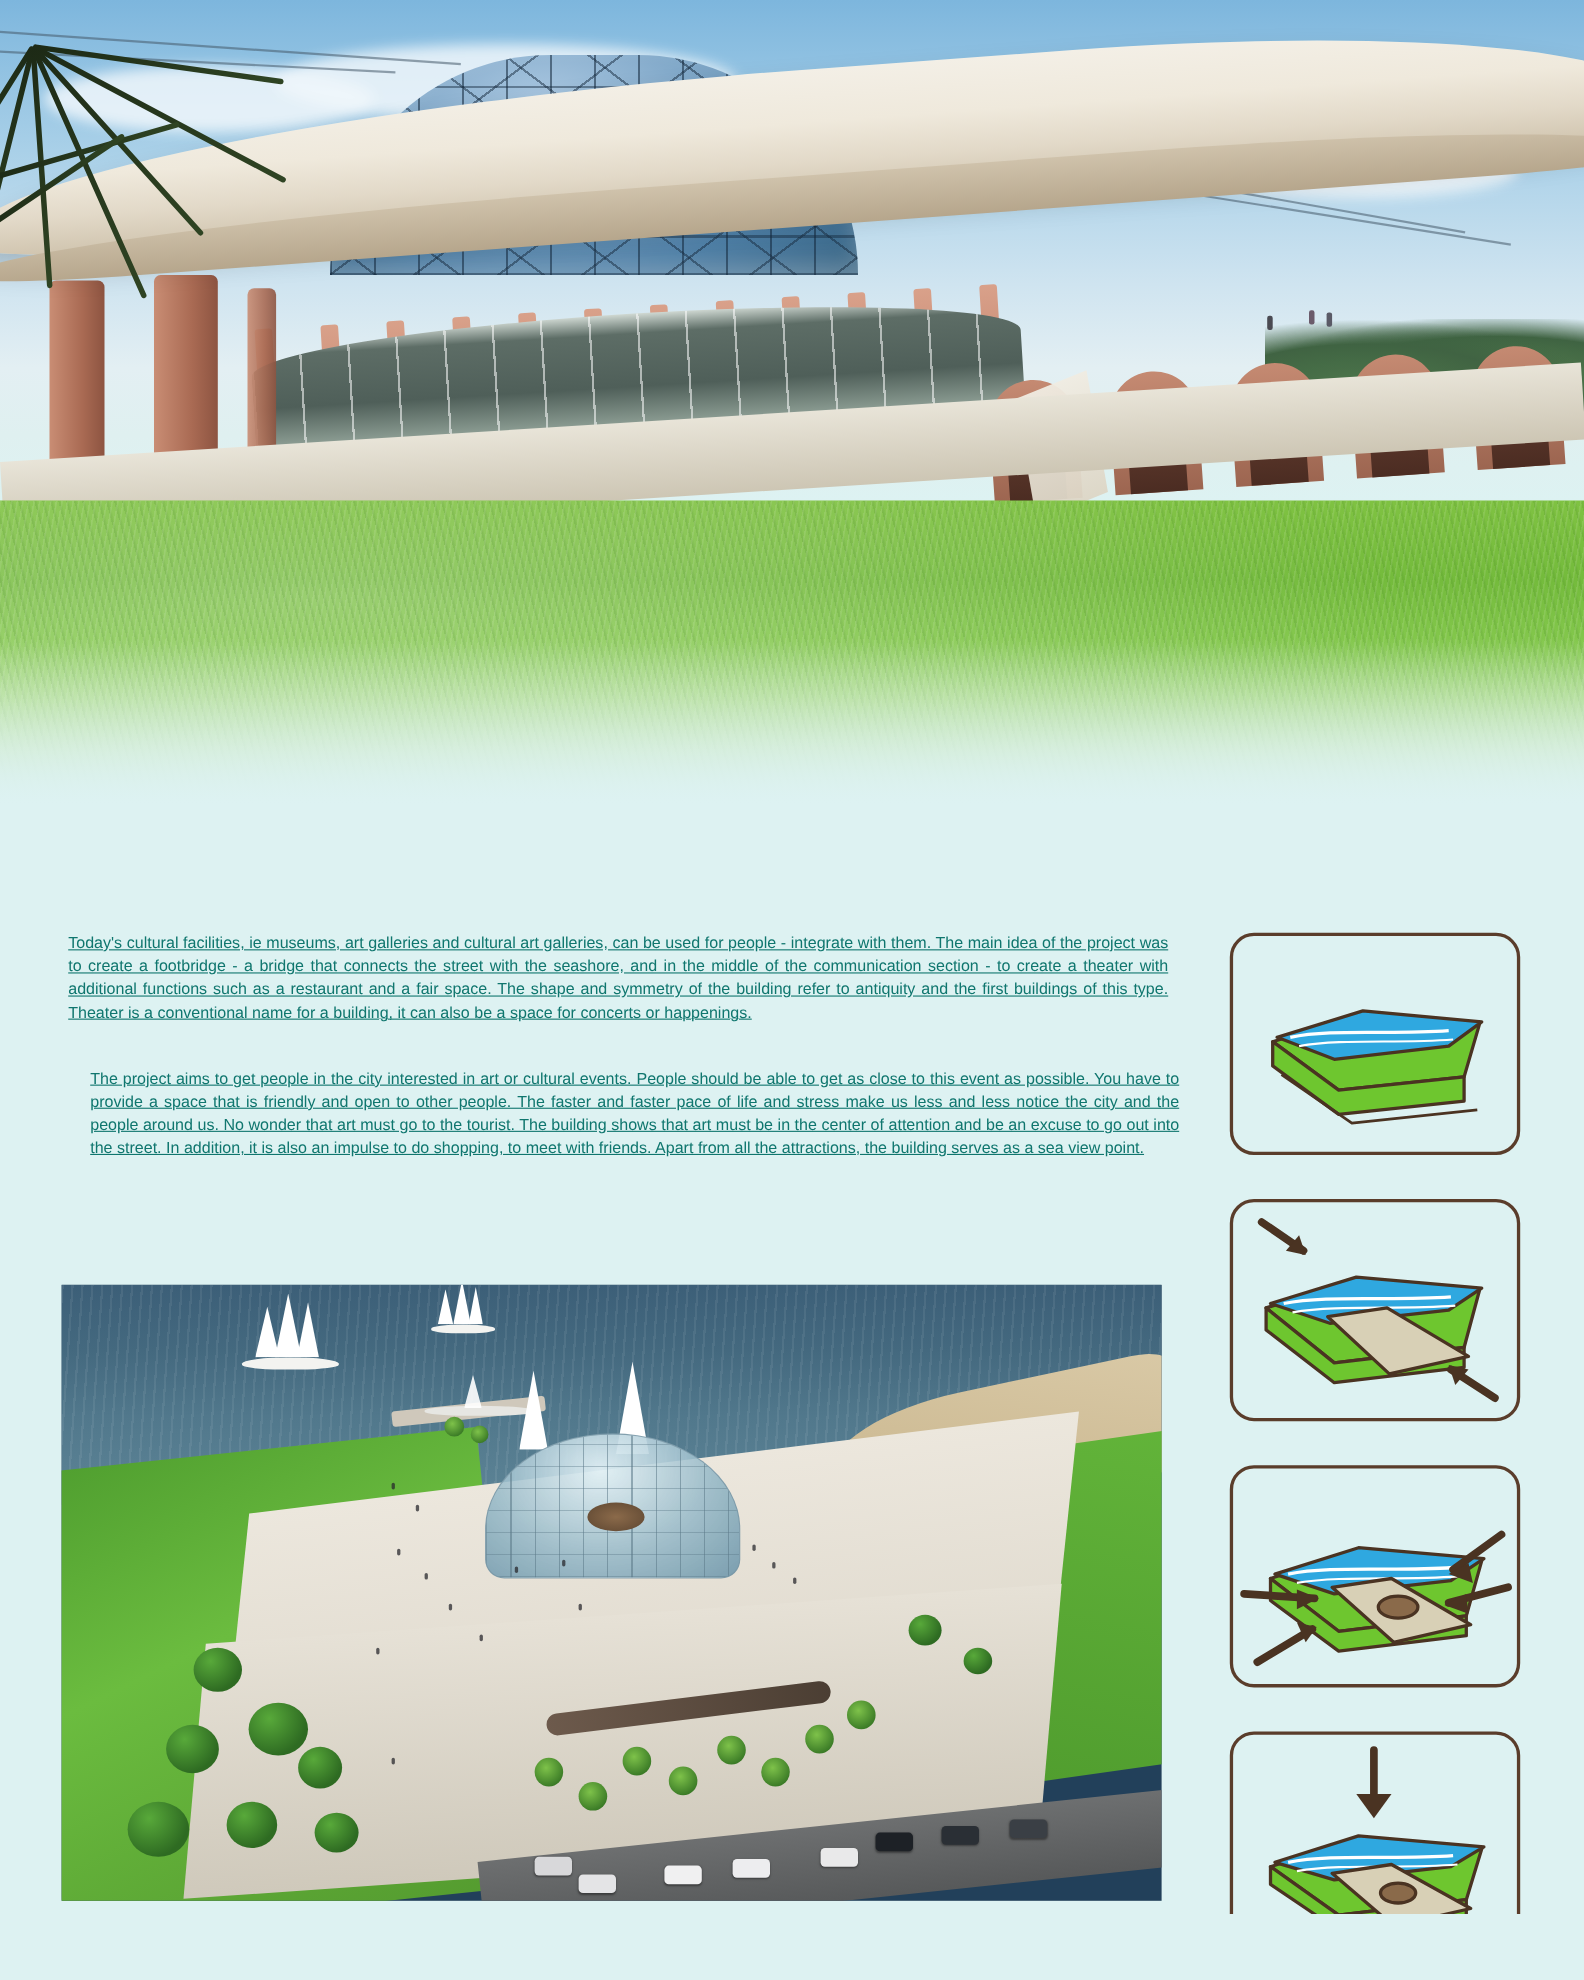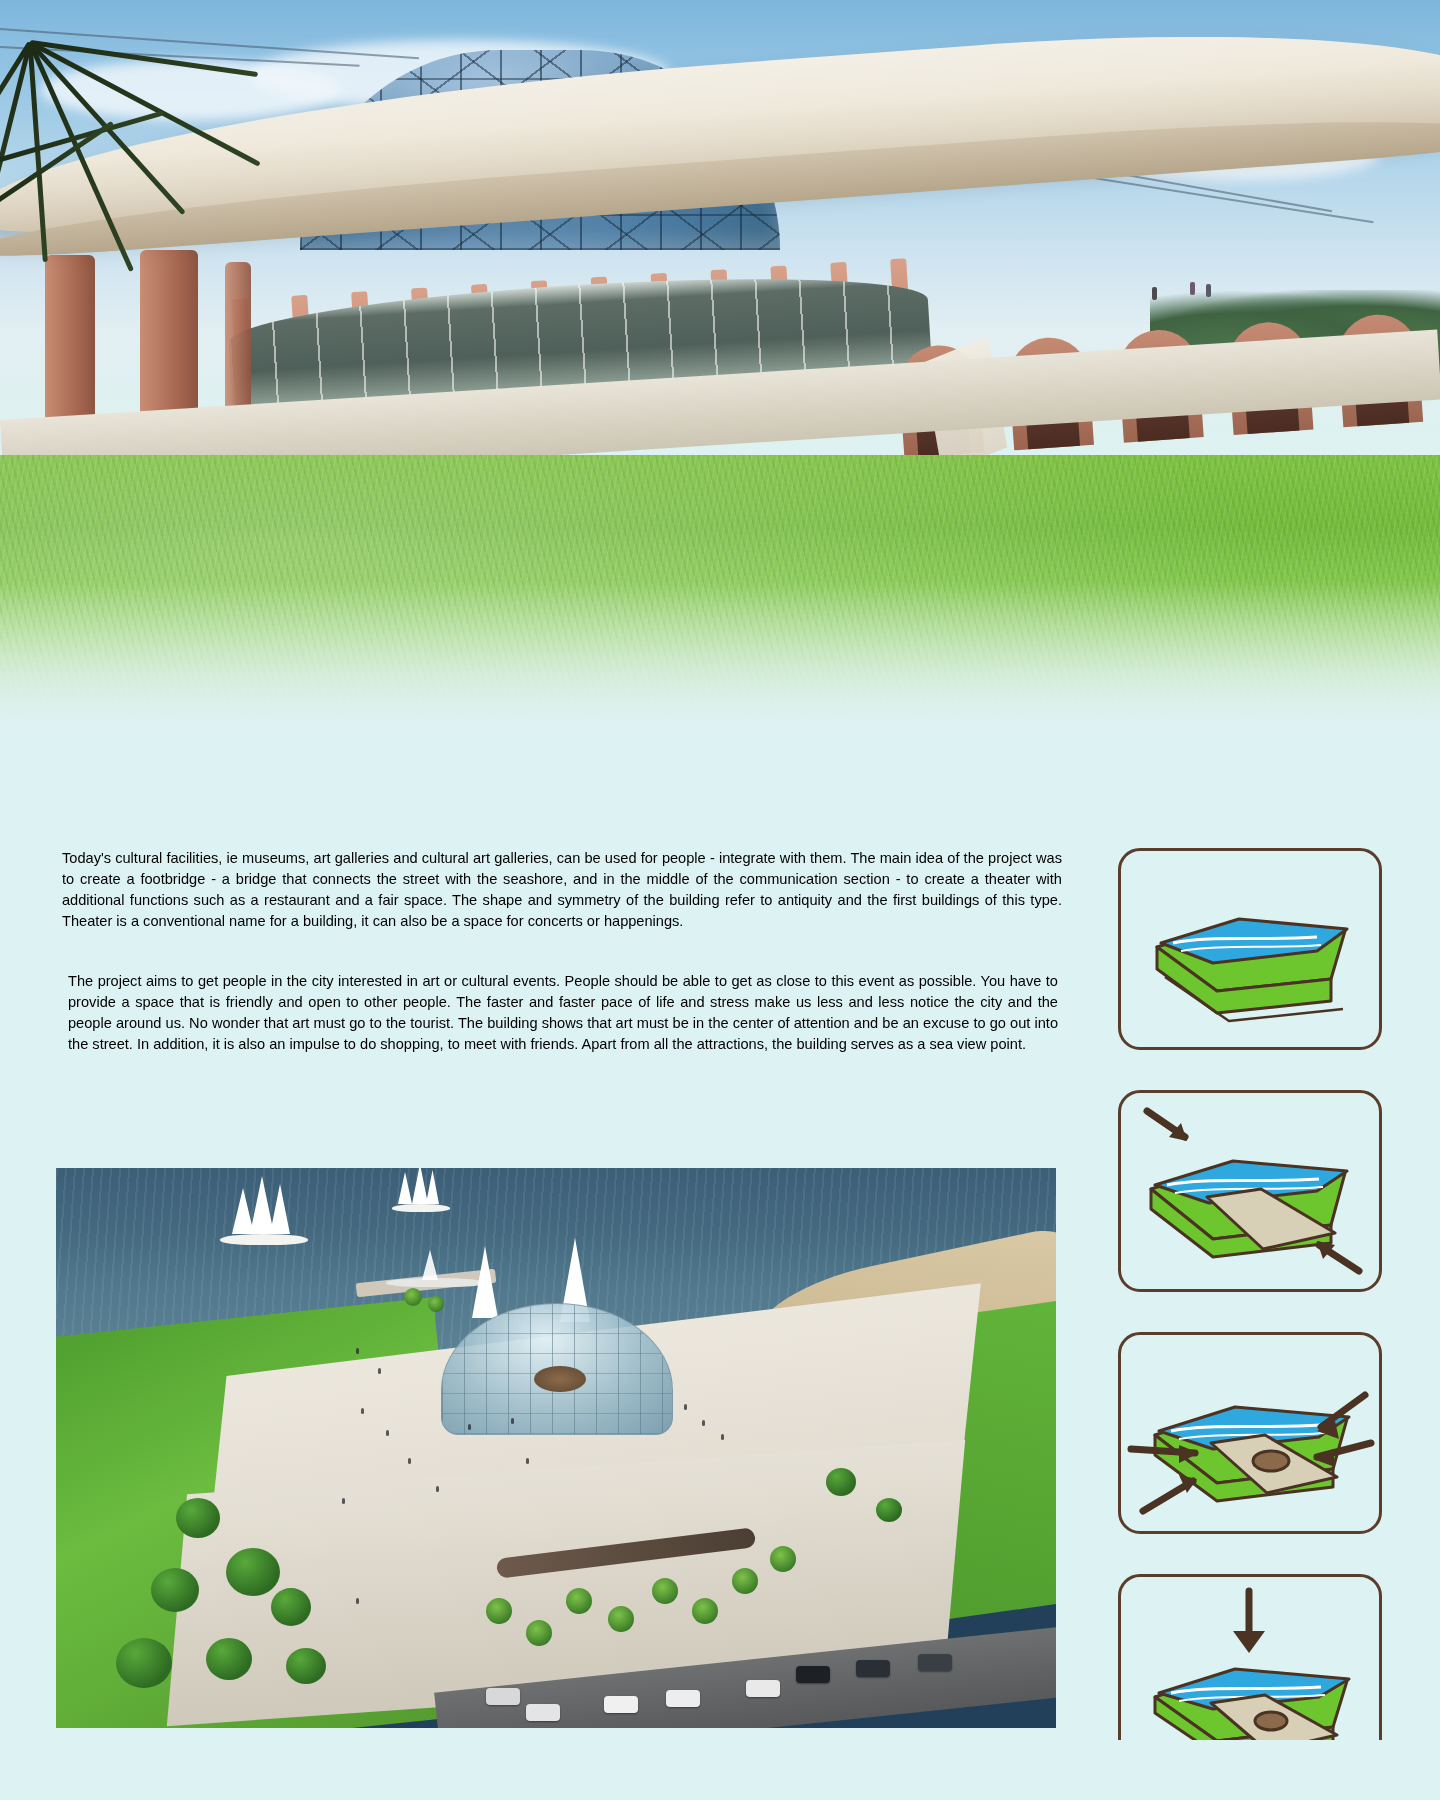--- a/index.html
+++ b/index.html
@@ -149,28 +149,29 @@
     font-family:"Liberation Sans", sans-serif;
     font-size:46px;letter-spacing:1px;color:#5c7e93;font-weight:400;
     padding:4px 4px 4px 18px;white-space:nowrap;
   }
 
   
   .copy{
     position:absolute;left:62px;top:848px;width:1000px;
   }
   .para{
-    color:#000000;
+    color:#0f766e;
     font-size:14.6px;
     line-height:1.45;
     text-align:justify;
     margin:0 0 38px 0;
     font-family:"Liberation Sans", sans-serif;
-  }
-  .para.second{margin-left:6px;width:990px;}
+    text-decoration:underline;
+  }
+  .para.second{margin-left:20px;width:990px;}
 
   
   .aerial{
     position:absolute;left:56px;top:1168px;width:1000px;height:560px;
     overflow:hidden;border:0;
     background:#22405a;
   }
   .sea{
     position:absolute;left:0;top:0;width:1000px;height:200px;
     background:linear-gradient(180deg,#3c5f78 0%,#44697f 30%,#51788c 60%,#5d8496 100%);

